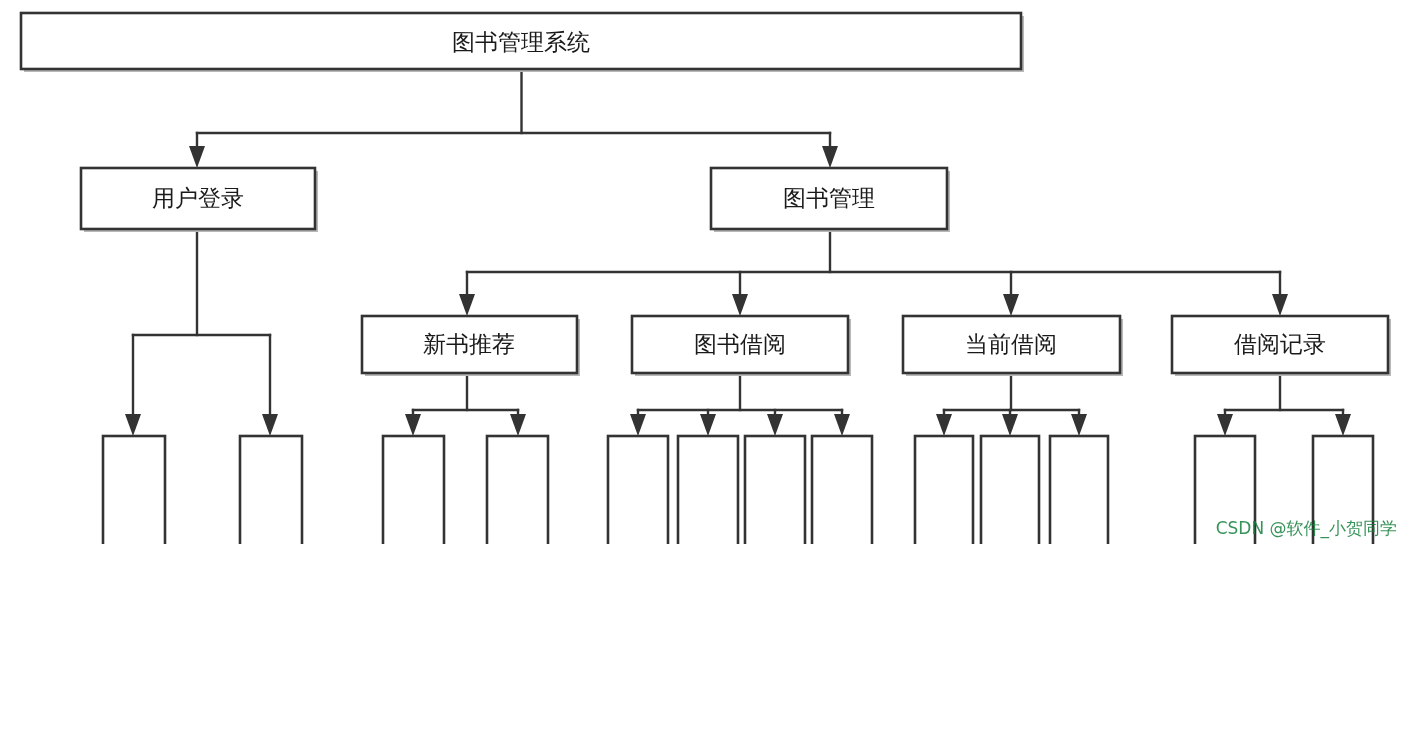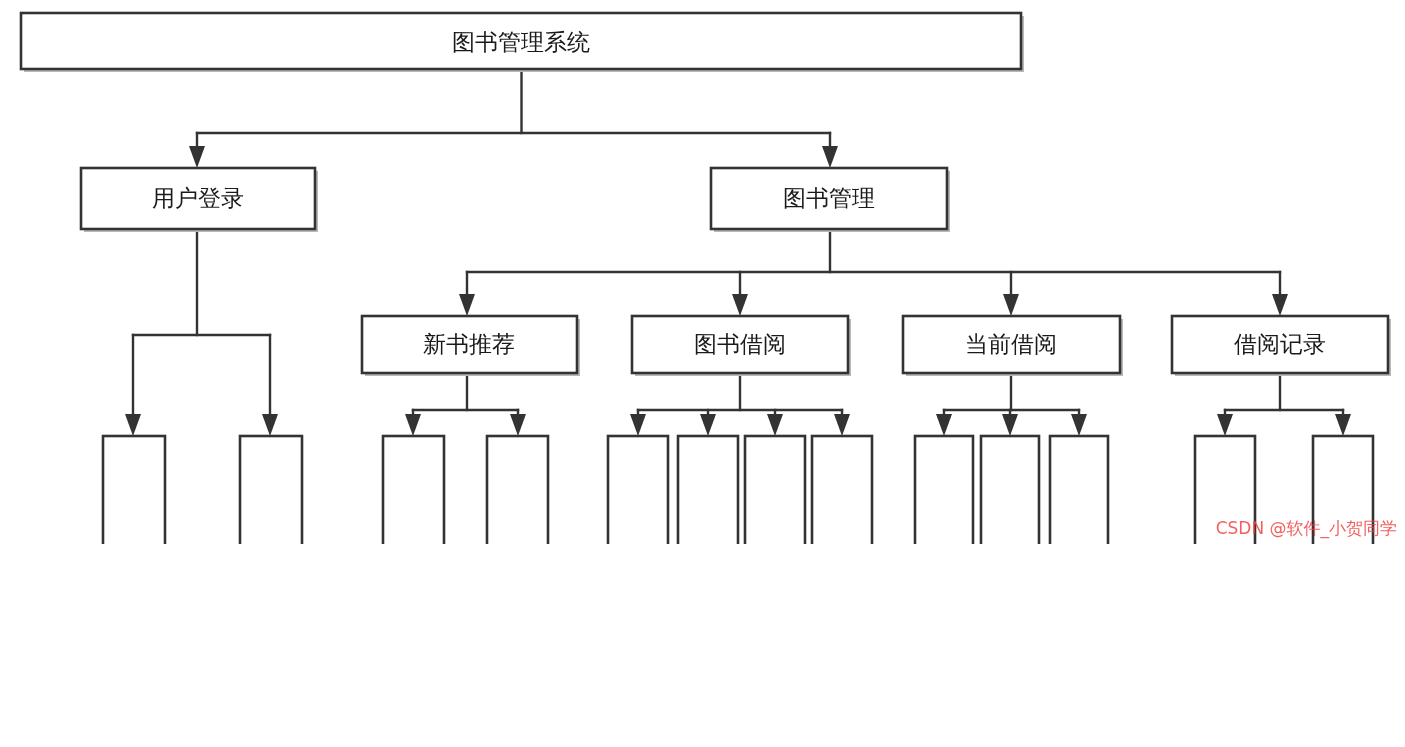--- a/index.html
+++ b/index.html
@@ -63,21 +63,21 @@
     letter-spacing: 1px;
     white-space: nowrap;
     pointer-events: none;
   }
   .watermark {
     position: absolute;
     right: 8px;
     bottom: 4px;
     font-family: "DejaVu Sans", "Liberation Sans", sans-serif;
     font-size: 17px;
-    color: #ef4444;
+    color: #15803d;
     opacity: 0.85;
     white-space: nowrap;
   }
 </style>
 </head>
 <body>
 
 <div id="diagram-root">
 
   <svg class="canvas" viewBox="0 0 1405 747" xmlns="http://www.w3.org/2000/svg">

